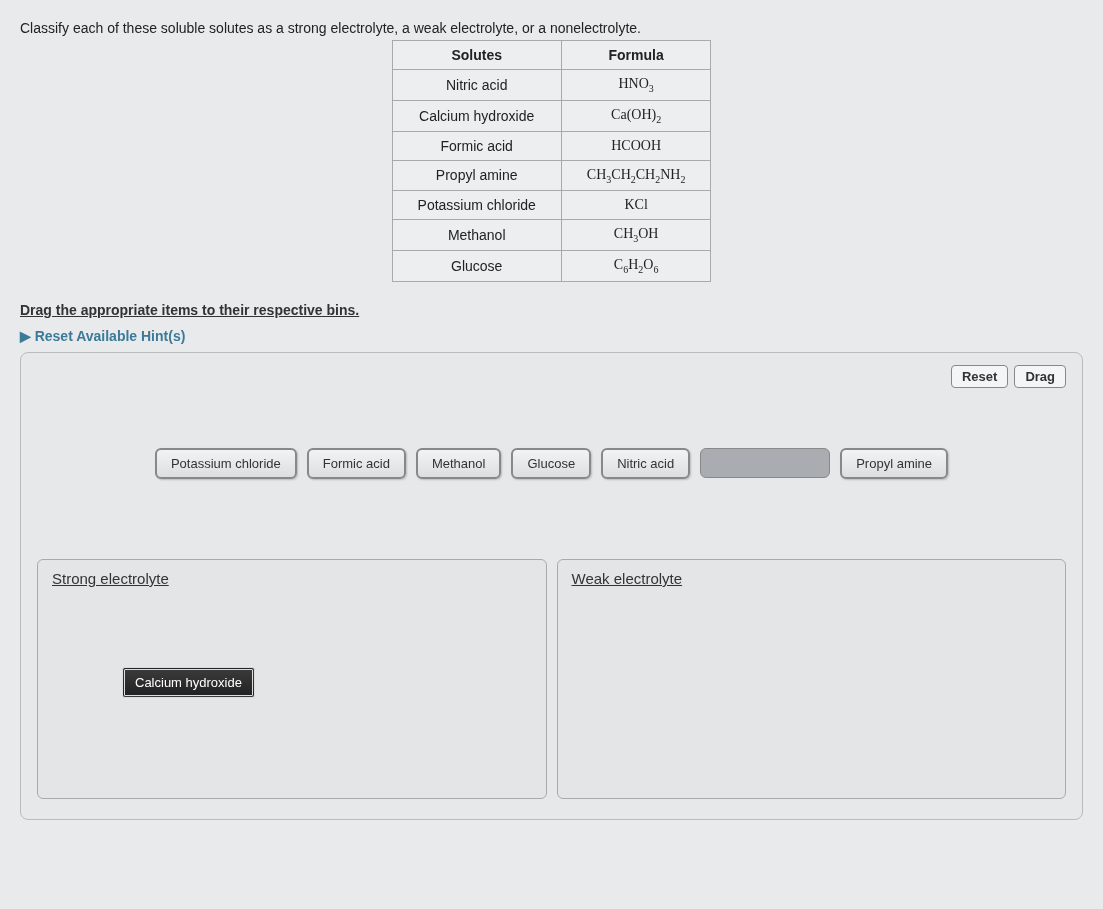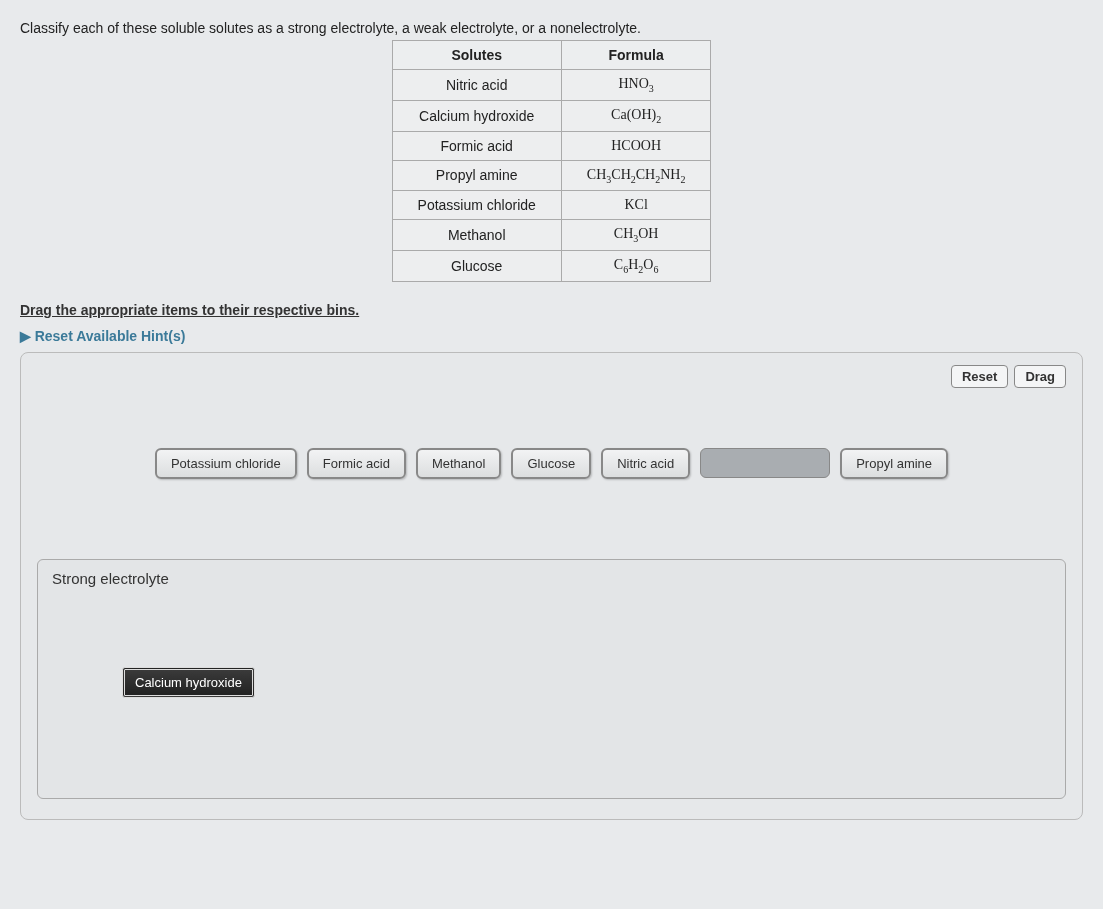--- a/index.html
+++ b/index.html
@@ -92,20 +92,21 @@
   .chip-empty {
     width: 130px;
     height: 30px;
     background: #a9adb1;
     border: 1px solid #888;
     border-radius: 6px;
   }
   .bins {
     display: flex;
     gap: 10px;
+    text-decoration: underline;
   }
   .bin {
     flex: 1;
     min-height: 240px;
     background: #e3e5e7;
     border: 1px solid #aaa;
     border-radius: 6px;
     padding: 10px 14px;
     position: relative;
   }
@@ -198,14 +199,17 @@
     <div class="chip">Propyl amine</div>
   </div>
 
   <div class="cursor-arrow">➤</div>
 
   <div class="bins">
     <div class="bin">
       <div class="bin-title">Strong electrolyte</div>
       <div class="dropped-chip">Calcium hydroxide</div>
     </div>
+    <div class="bin">
+      <div class="bin-title">Weak electrolyte</div>
+    </div>
   </div>
 </div>
 
 </body></html>

